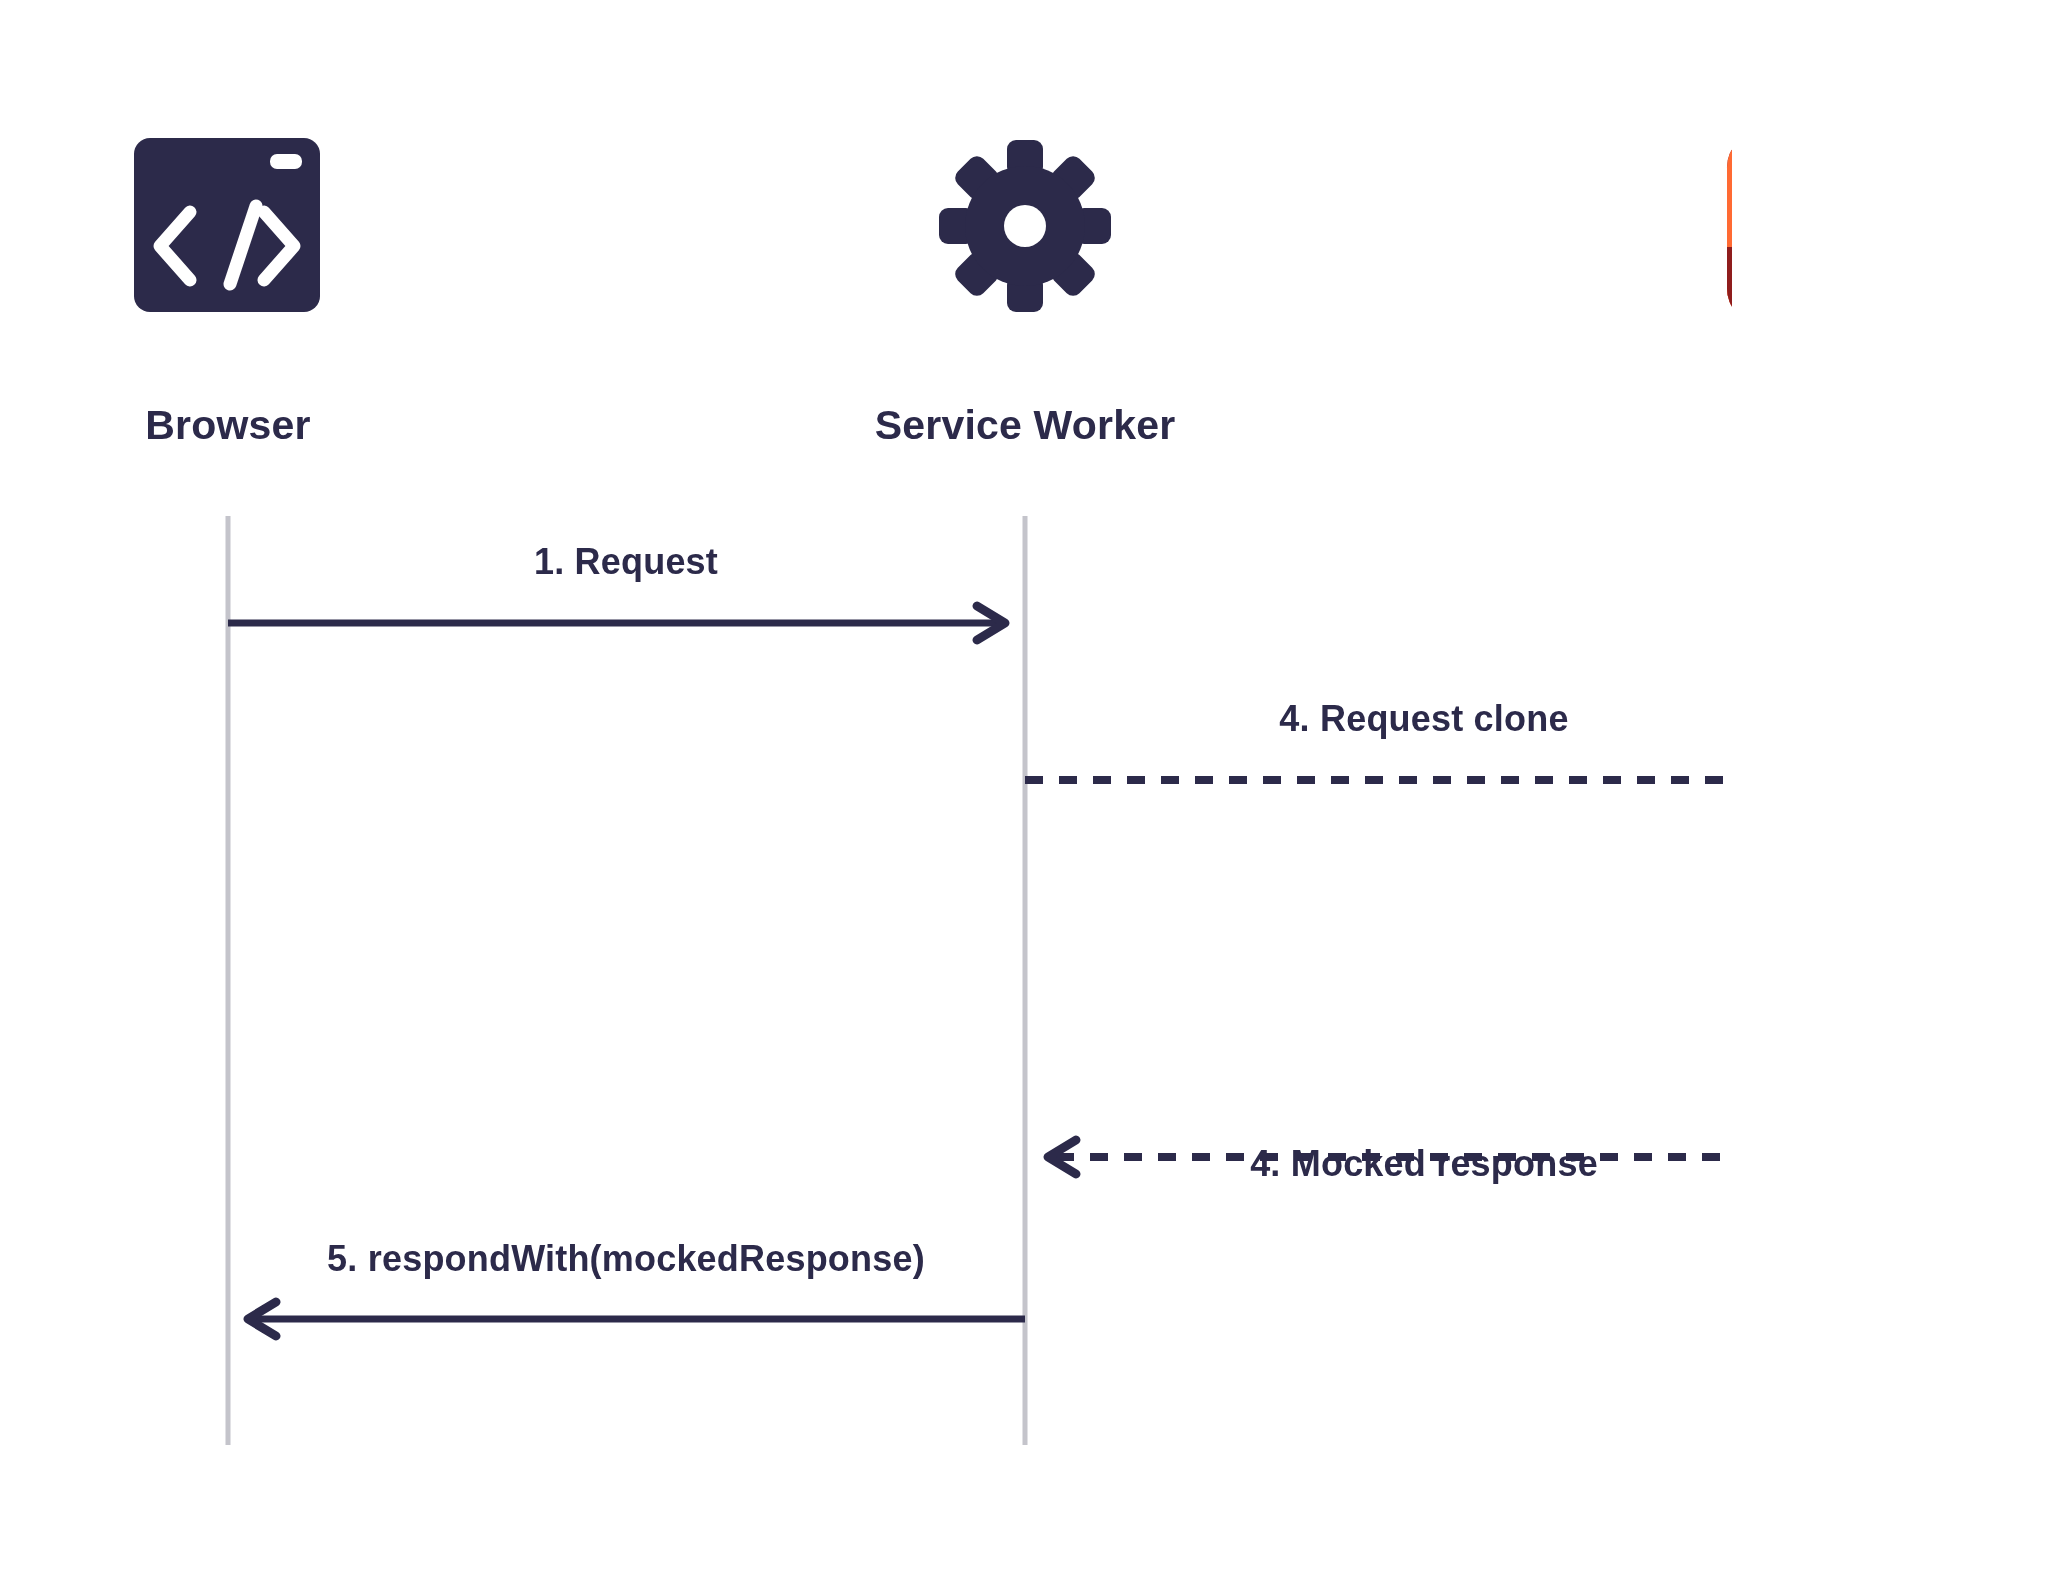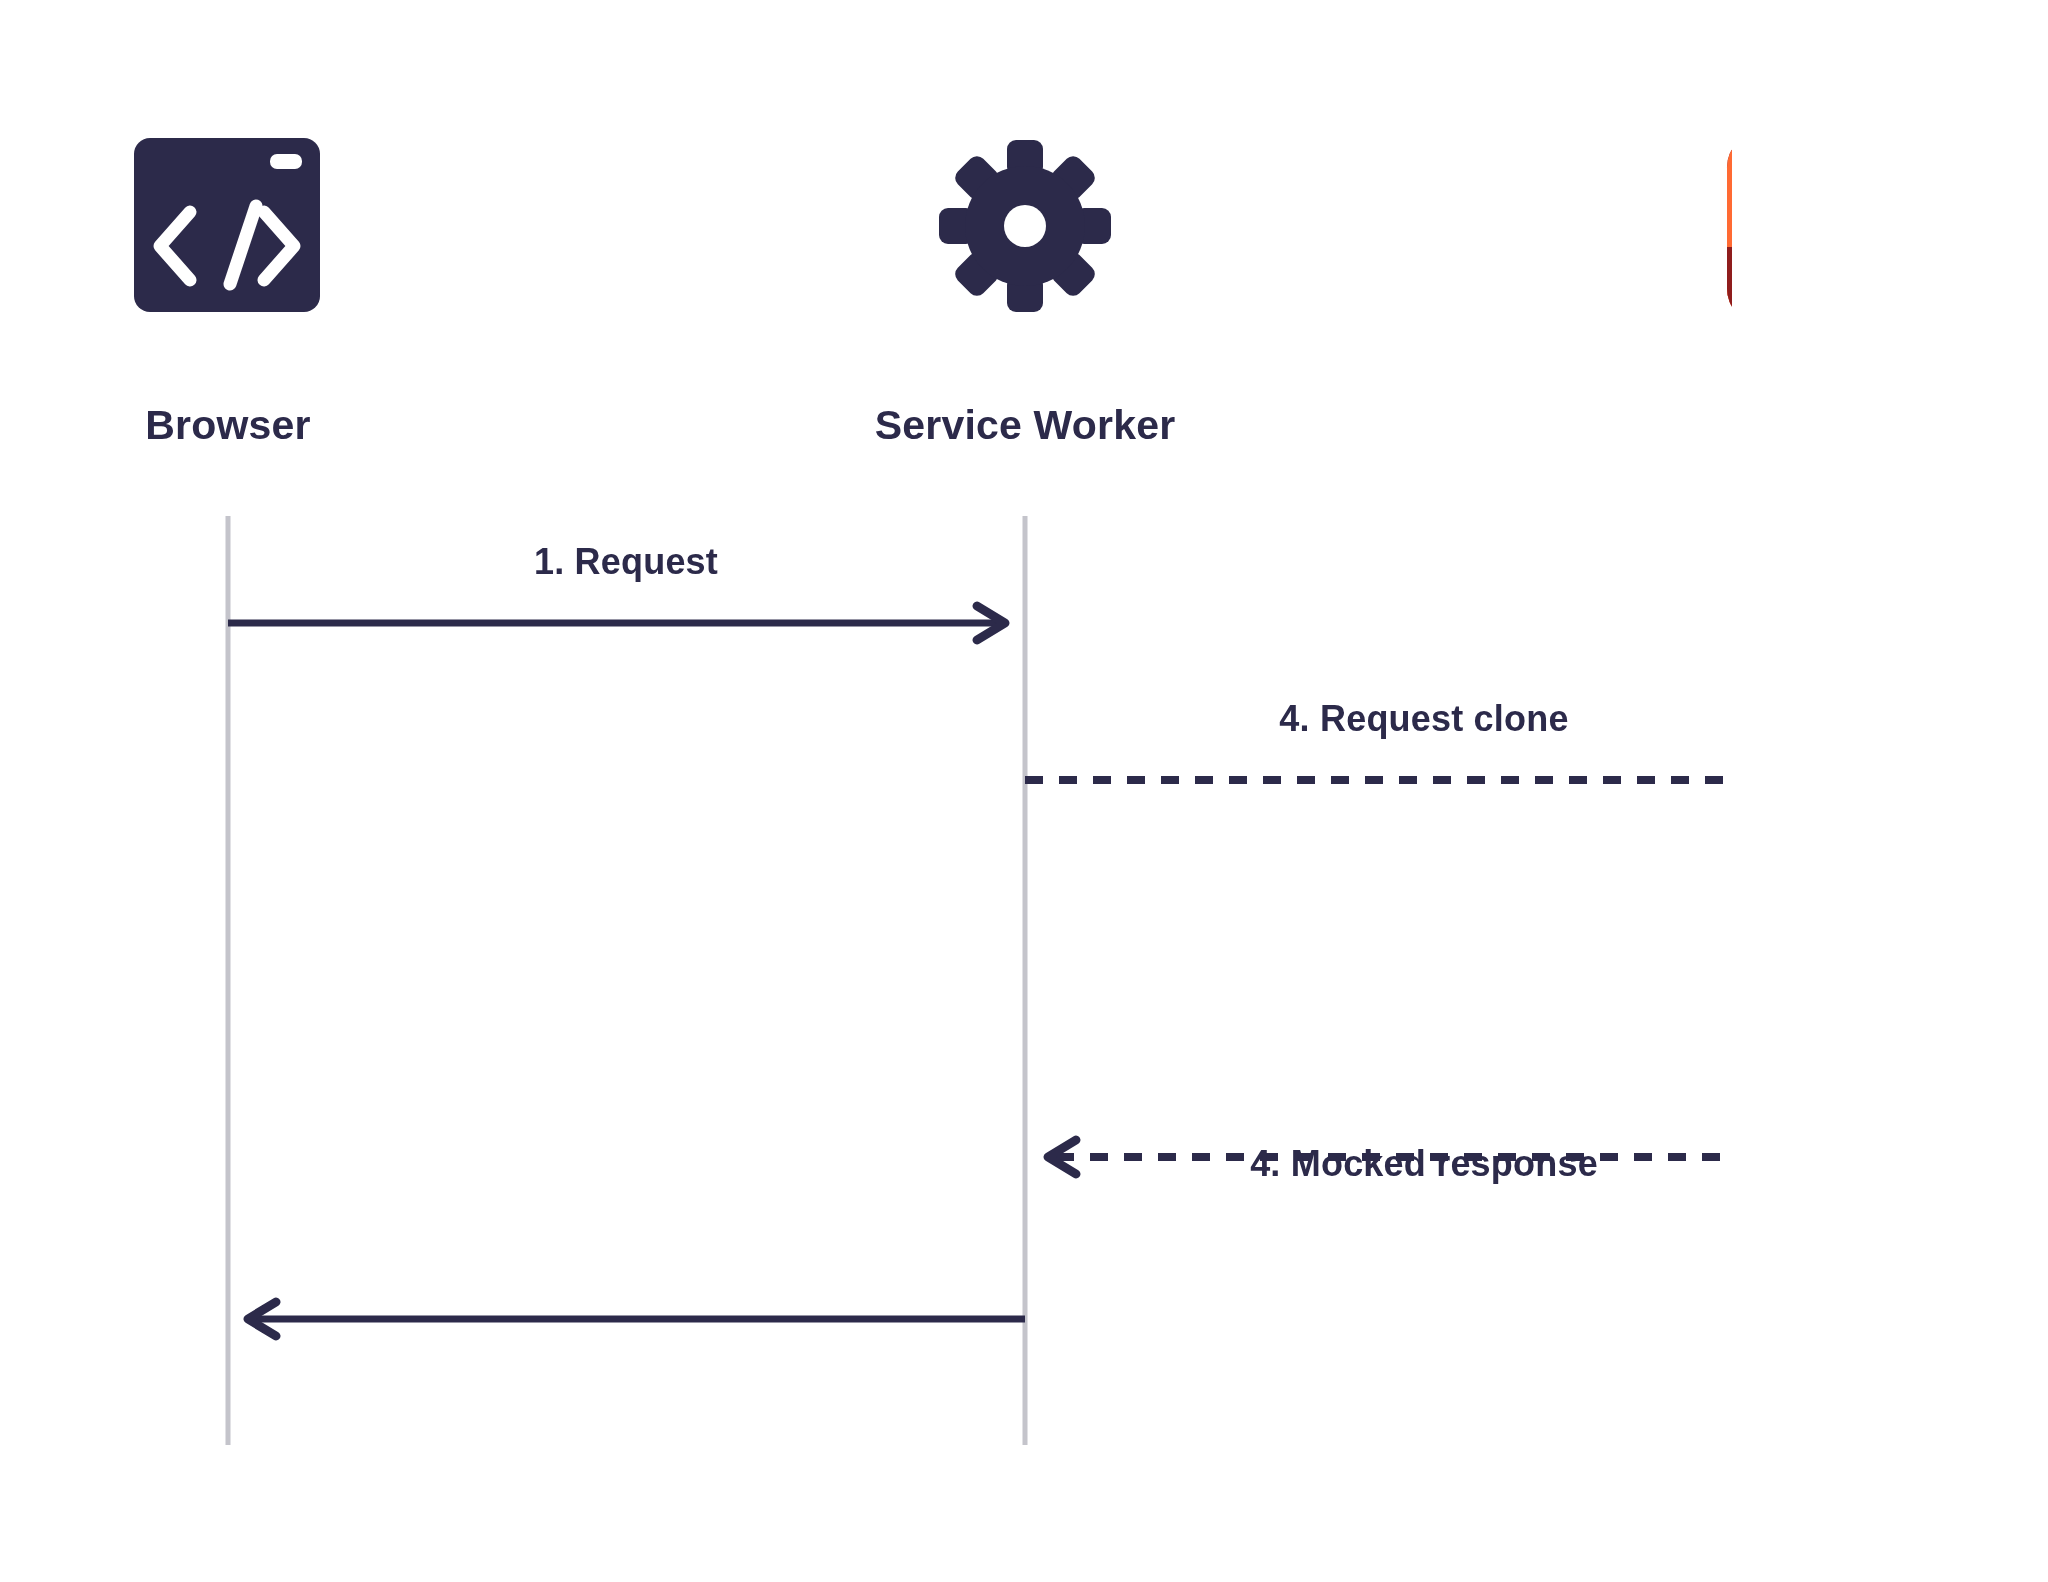--- a/index.html
+++ b/index.html
@@ -101,14 +101,15 @@
     <line x1="1025" y1="1319" x2="250" y2="1319" stroke="#2c2a4a" stroke-width="7" marker-end="url(#arrow)"></line>
   </svg>
 
   <div class="label actor-label" style="left:228px; top:402px;">Browser</div>
   <div class="label actor-label" style="left:1025px; top:402px;">Service Worker</div>
   <div class="label actor-label" style="left:1822px; top:402px;margin-left:32px;">MSW</div>
 
   <div class="label message-label" style="left:626px; top:541px;">1. Request</div>
   <div class="label message-label" style="left:1424px; top:698px;">4. Request clone</div>
   <div class="label message-label" style="left:1424px; top:1143px;text-align:center;">4. Mocked response</div>
+  <div class="label message-label" style="left:626px; top:1238px;">5. respondWith(mockedResponse)</div>
 
 </div>
 
 </body></html>

